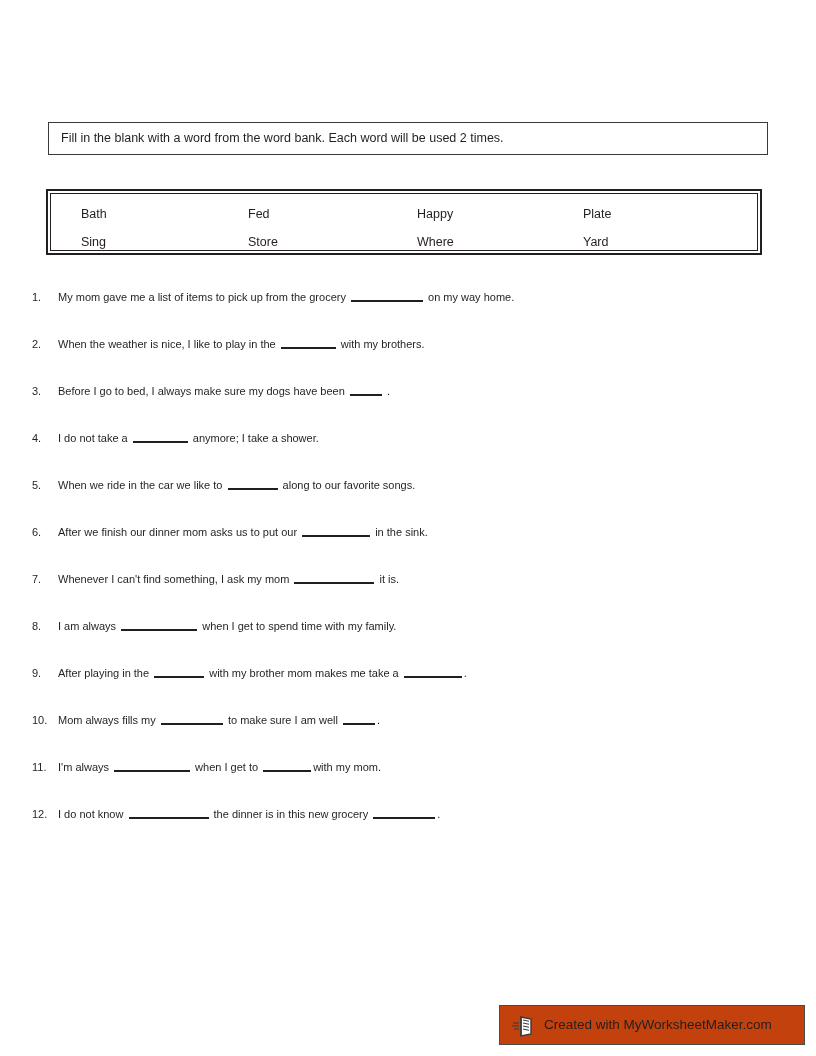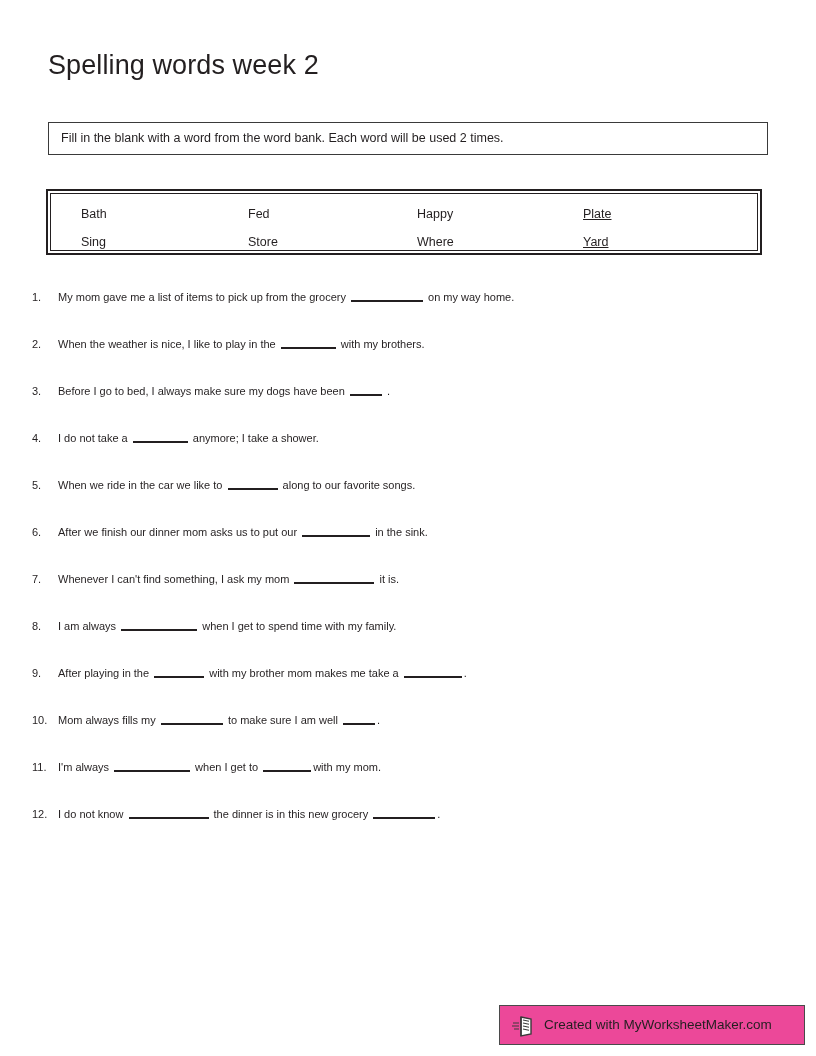--- a/index.html
+++ b/index.html
@@ -94,21 +94,21 @@
     font-size: 12.5px;
     color: #231f20;
     white-space: nowrap;
     line-height: 14px;
   }
   .wb-row0 { top: 13px; }
   .wb-row1 { top: 41px; }
   .wb-col0 { left: 30px; }
   .wb-col1 { left: 197px; }
   .wb-col2 { left: 366px; }
-  .wb-col3 { left: 532px; text-decoration: underline; }
+  .wb-col3 { left: 532px; }
 
   
   .questions {
     position: absolute;
     left: 0;
     top: 0;
     width: 816px;
   }
   .question-row {
     position: absolute;
@@ -142,21 +142,21 @@
 
   
   .footer-badge {
     position: absolute;
     left: 499px;
     top: 1005px;
     width: 306px;
     height: 40px;
     border: 1px solid #4a4a4a;
     box-sizing: border-box;
-    background: #ec4899;
+    background: #c2410c;
   }
   .footer-logo {
     position: absolute;
     left: 12px;
     top: 9px;
     width: 24px;
     height: 22px;
   }
   .footer-text {
     position: absolute;
@@ -167,21 +167,20 @@
     font-size: 13.5px;
     color: #231f20;
     white-space: nowrap;
   }
 </style>
 </head>
 <body>
 
 <div class="page">
 
-  <div class="worksheet-title">Spelling words week 2</div>
 
   <div class="instructions-box">
     <div class="instructions-text">Fill in the blank with a word from the word bank. Each word will be used 2 times.</div>
   </div>
 
   <div class="wordbank-outer">
     <div class="wordbank-inner">
       <div class="wordbank-grid" id="wordbank-grid">
           <div class="wb-word wb-row0 wb-col0">Bath</div>
           <div class="wb-word wb-row0 wb-col1">Fed</div>

